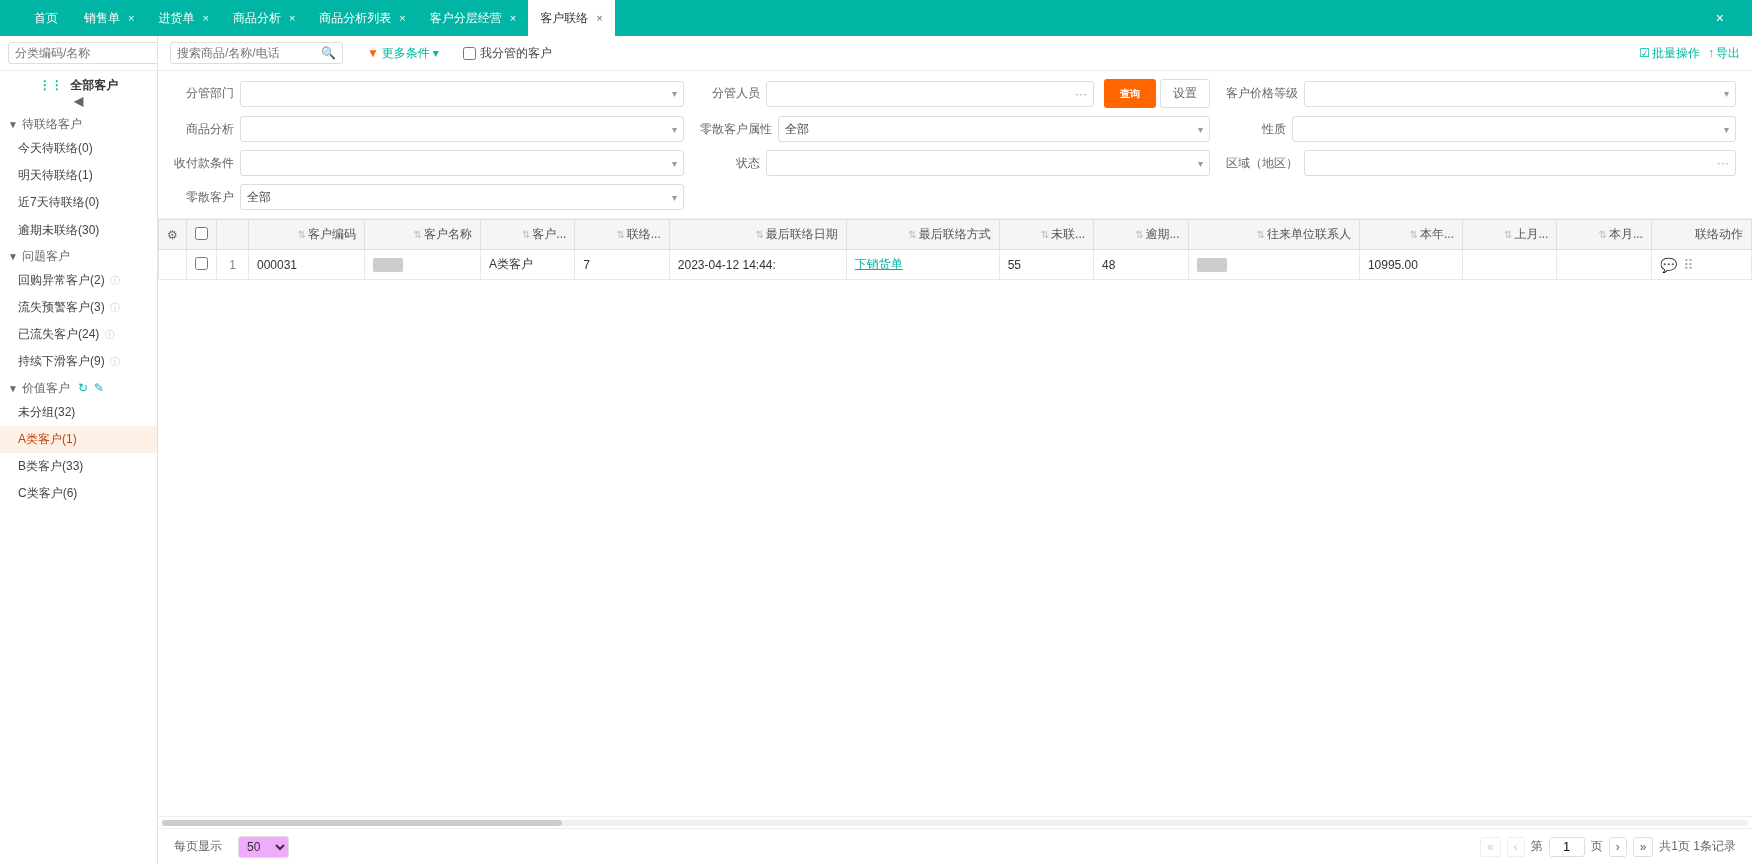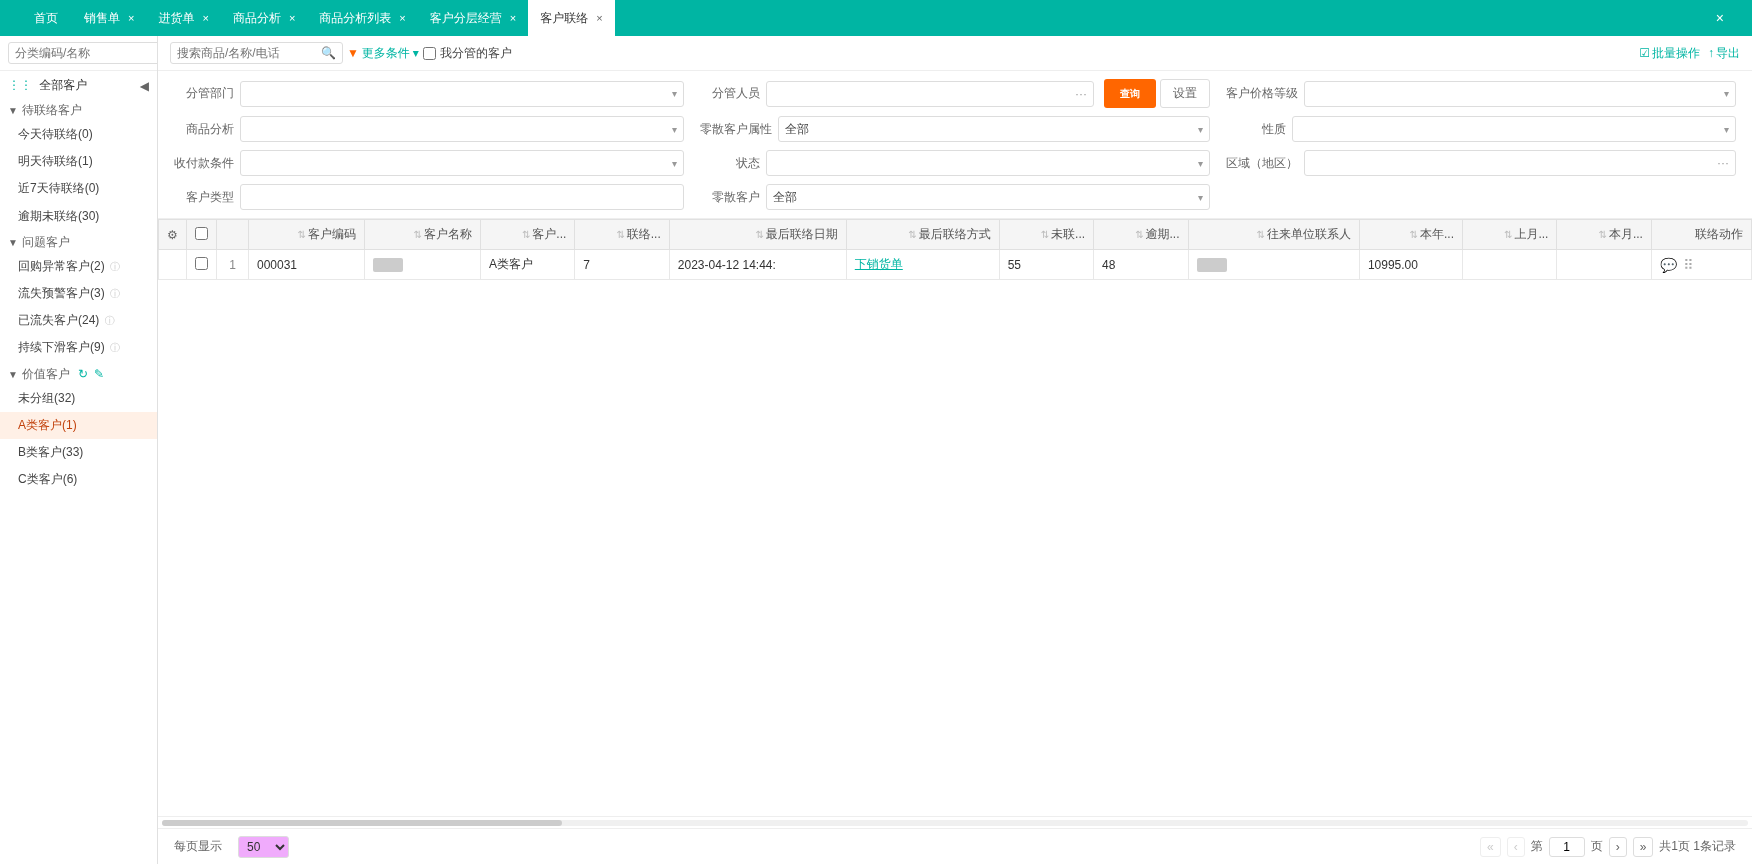--- a/index.html
+++ b/index.html
@@ -36,41 +36,41 @@
       display: flex; align-items: center; padding: 6px 8px;
       border-bottom: 1px solid #eee;
     }
     .sidebar-search input {
       border: 1px solid #ddd; border-radius: 3px; padding: 3px 6px;
       flex: 1; font-size: 12px; outline: none; color: #666;
     }
 
     .sidebar-section-header {
       display: flex; align-items: center; justify-content: space-between;
-      padding: 6px 8px 4px 8px; font-weight: normal; color: #333;
+      padding: 6px 8px 4px 8px; font-weight: bold; color: #333; flex-direction: column;
     }
     .sidebar-section-header .collapse-icon { cursor: pointer; color: #666; }
     .sidebar-group-label {
       display: flex; align-items: center; gap: 4px;
       padding: 4px 8px 2px 8px; color: #666; font-size: 11px; cursor: pointer;
     }
     .sidebar-group-label .arrow { font-size: 10px; }
     .sidebar-item {
       padding: 4px 8px 4px 18px; cursor: pointer; color: #444; line-height: 1.6;
     }
     .sidebar-item.active { background: #fff0e6; color: #c2410c; }
     .sidebar-item .info-icon { color: #ccc; font-size: 10px; margin-left: 2px; }
 
     
     .content-area { flex: 1; display: flex; flex-direction: column; overflow: hidden; }
 
     
     .filter-bar {
       background: white; padding: 6px 12px; border-bottom: 1px solid #eee;
-      display: flex; align-items: center; gap: 4px;
+      display: flex; align-items: center; gap: 24px;
     }
     .filter-search {
       display: flex; align-items: center;
       border: 1px solid #ddd; border-radius: 3px; padding: 3px 6px;
       gap: 4px;
     }
     .filter-search input { border: none; outline: none; width: 140px; font-size: 12px; color: #666; }
     .filter-search .s-icon { color: #00b5a3; cursor: pointer; }
     .filter-more {
       display: flex; align-items: center; gap: 3px;
@@ -363,26 +363,20 @@
           <span></span>
           <span class="fi-arrow">▾</span>
         </div>
       </div>
 
       <div class="filter-row">
         <span class="filter-label">区域（地区）</span>
         <div class="filter-input with-dots">
           <span></span>
           <span style="color:#999;">···</span>
-        </div>
-      </div>
-      <div class="filter-row">
-        <span class="filter-label">客户类型</span>
-        <div class="filter-input">
-          <span></span>
         </div>
       </div>
       <div class="filter-row">
         <span class="filter-label">零散客户</span>
         <div class="filter-input">
           <span>全部</span>
           <span class="fi-arrow">▾</span>
         </div>
       </div>
     </div>

